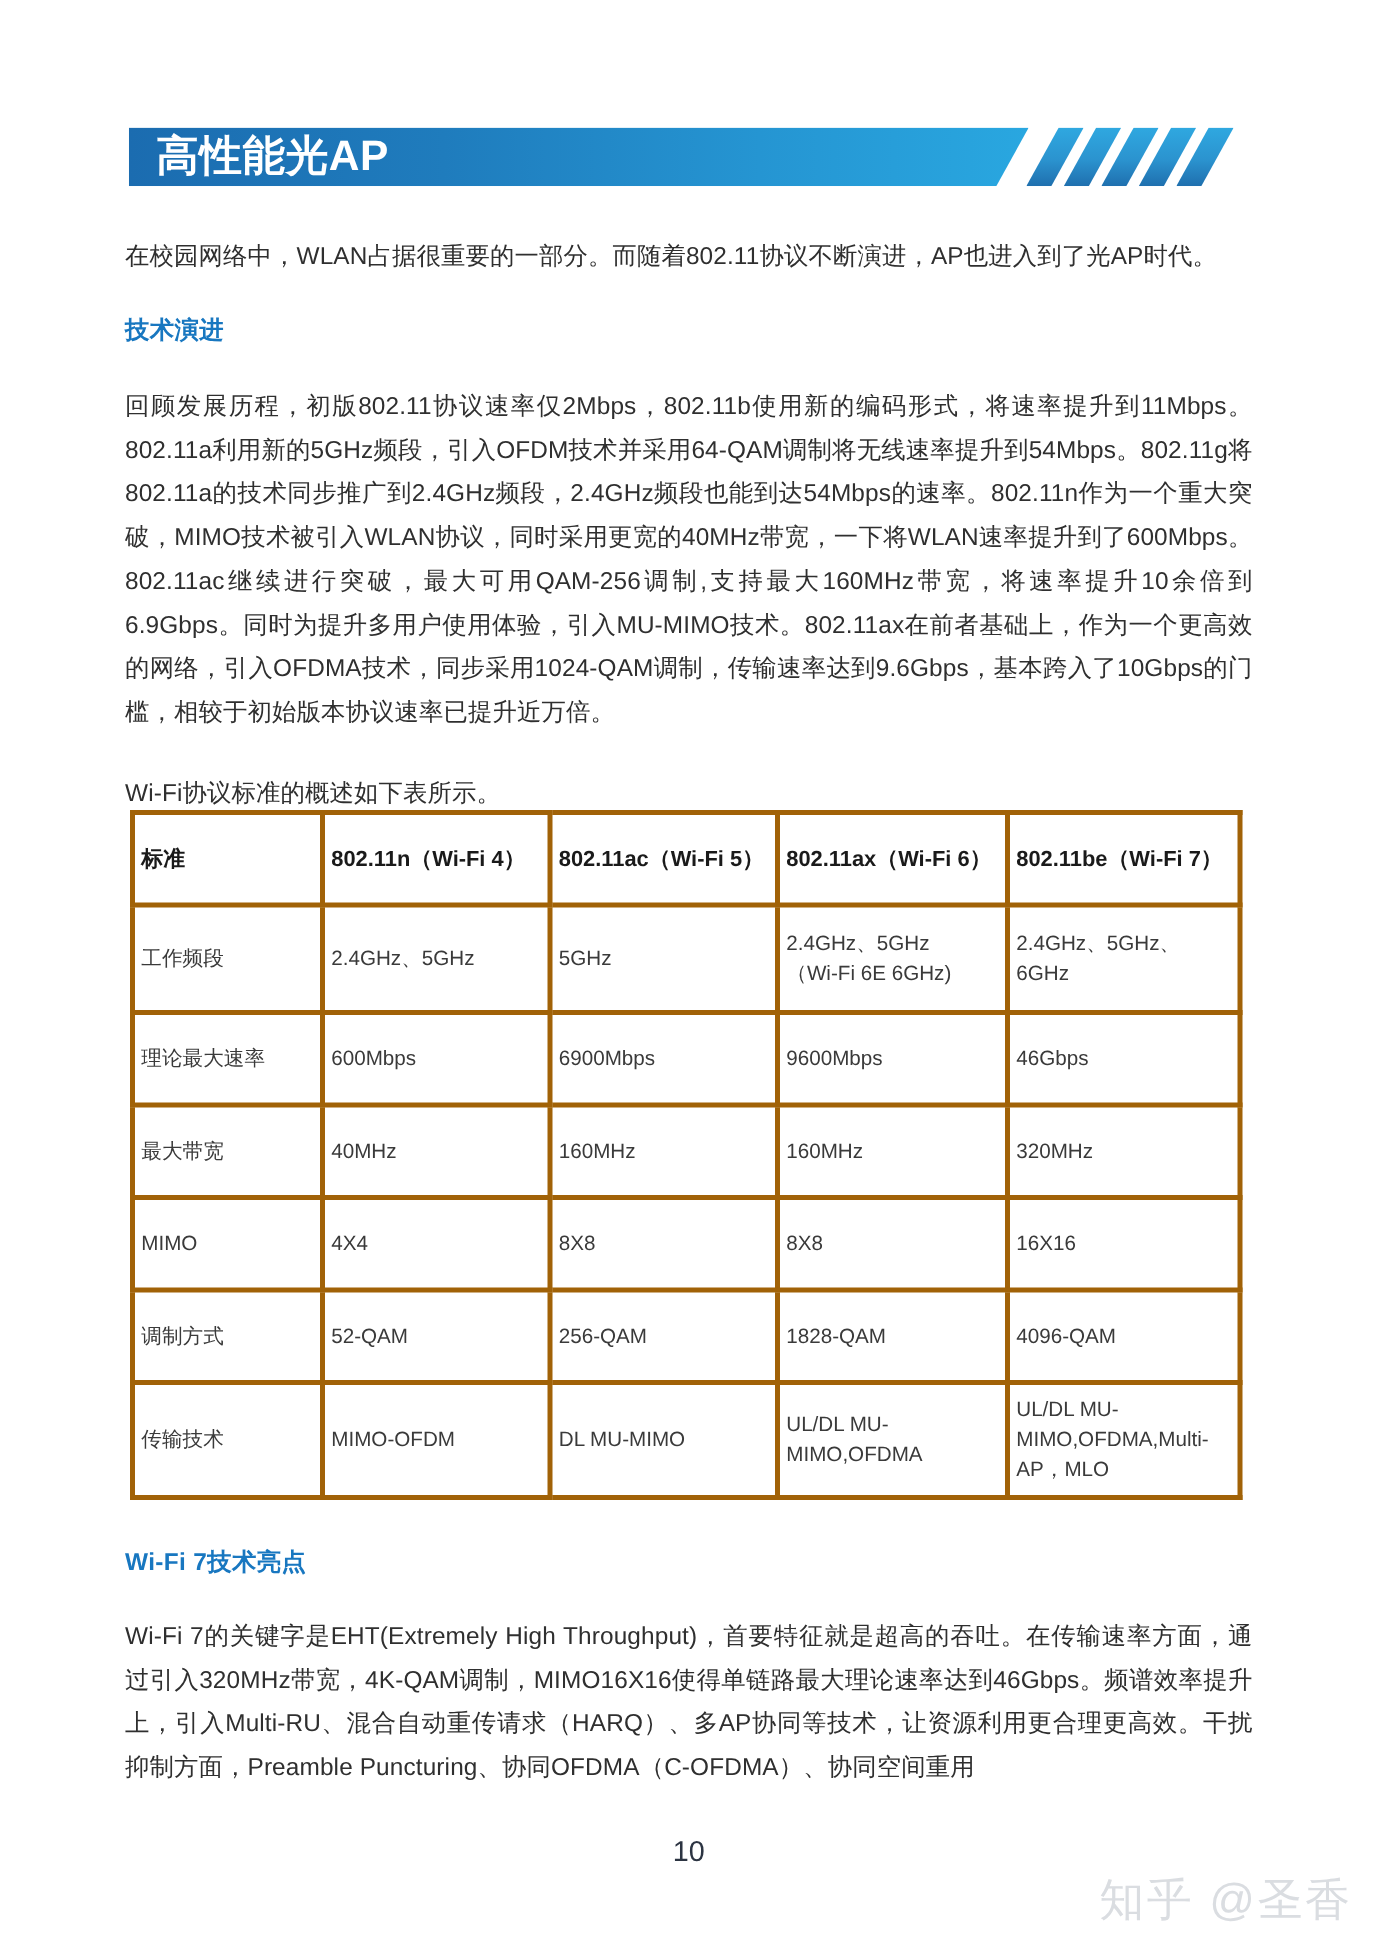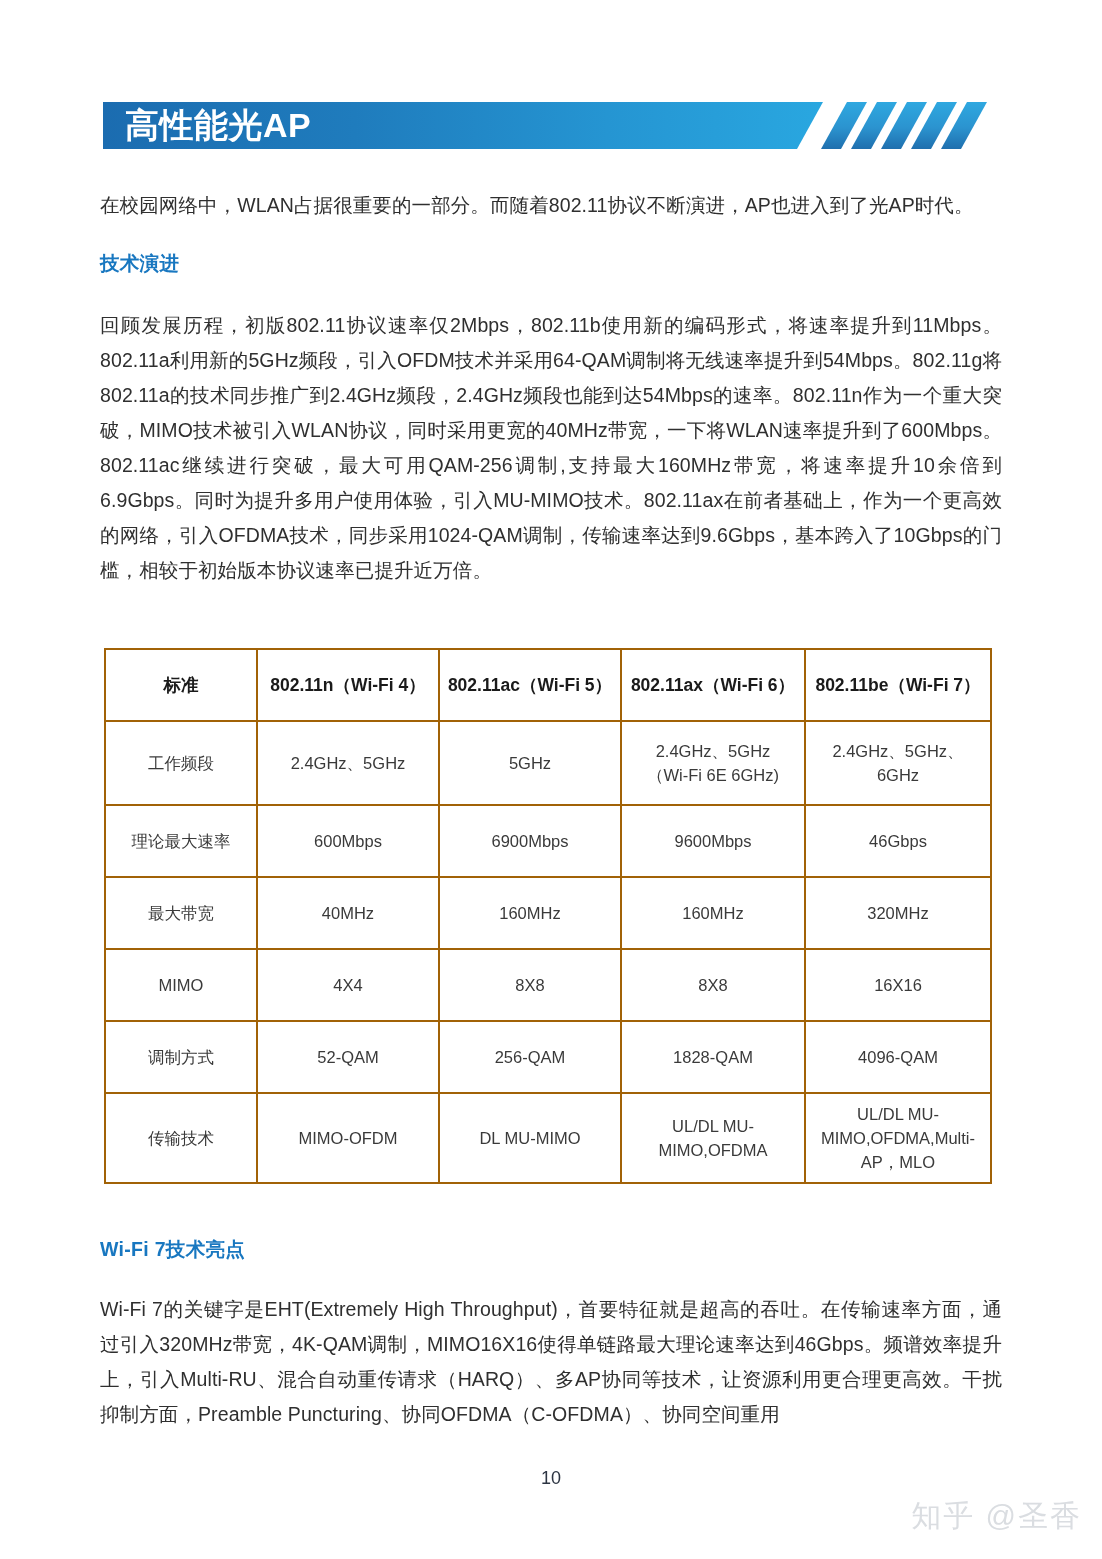--- a/index.html
+++ b/index.html
@@ -106,22 +106,22 @@
   
   table.spec {
     position: absolute;
     left: 104px;
     top: 648px;
     width: 886px;
     border-collapse: collapse;
     table-layout: fixed;
   }
   table.spec td, table.spec th {
-    border: 2px solid #a16207;
-    text-align: center;
+    border: 4px solid #a16207;
+    text-align: left;
     vertical-align: middle;
     font-size: 16.5px;
     color: #3a3a3a;
     font-weight: normal;
     padding: 4px 5px;
     line-height: 24px;
   }
   table.spec thead th {
     font-weight: bold;
     color: #1a1a1a;
@@ -137,28 +137,28 @@
   col.c3 { width: 184px; }
   col.c4 { width: 186px; }
 
   
   .page-number {
     position: absolute;
     left: 0;
     right: 0;
     top: 1468px;
     text-align: center;
-    font-size: 18px;
+    font-size: 23px;
     color: #2c3442;
   }
   .watermark {
     position: absolute;
     right: 20px;
     top: 1496px;
-    font-size: 30px;
+    font-size: 36px;
     color: #dadde1;
     letter-spacing: 2px;
     white-space: nowrap;
     margin-left: 20px;
   }
 </style>
 </head>
 <body>
 
 <div class="page">
@@ -172,20 +172,21 @@
       <span class="stripe s3"></span>
       <span class="stripe s4"></span>
       <span class="stripe s5"></span>
     </div>
   </div>
 
   <p class="body-text intro">在校园网络中，WLAN占据很重要的一部分。而随着802.11协议不断演进，AP也进入到了光AP时代。</p>
 
   <h2 class="section-heading h-evolution">技术演进</h2>
   <p class="body-text para-evo">回顾发展历程，初版802.11协议速率仅2Mbps，802.11b使用新的编码形式，将速率提升到11Mbps。802.11a利用新的5GHz频段，引入OFDM技术并采用64-QAM调制将无线速率提升到54Mbps。802.11g将802.11a的技术同步推广到2.4GHz频段，2.4GHz频段也能到达54Mbps的速率。802.11n作为一个重大突破，MIMO技术被引入WLAN协议，同时采用更宽的40MHz带宽，一下将WLAN速率提升到了600Mbps。802.11ac继续进行突破，最大可用QAM-256调制,支持最大160MHz带宽，将速率提升10余倍到6.9Gbps。同时为提升多用户使用体验，引入MU-MIMO技术。802.11ax在前者基础上，作为一个更高效的网络，引入OFDMA技术，同步采用1024-QAM调制，传输速率达到9.6Gbps，基本跨入了10Gbps的门槛，相较于初始版本协议速率已提升近万倍。</p>
+  <p class="body-text para-note">Wi-Fi协议标准的概述如下表所示。</p>
 
   <table class="spec">
     <colgroup>
       <col class="c0">
         <col class="c1">
         <col class="c2">
         <col class="c3">
         <col class="c4">
     </colgroup>
     <thead>

